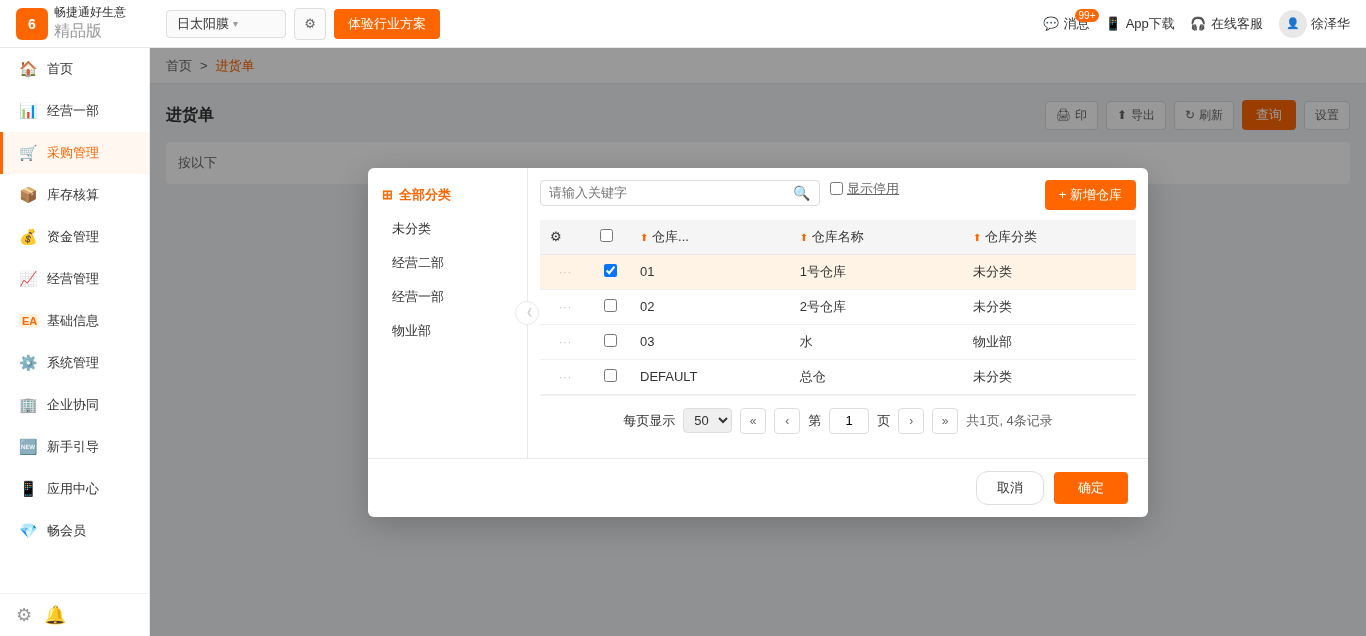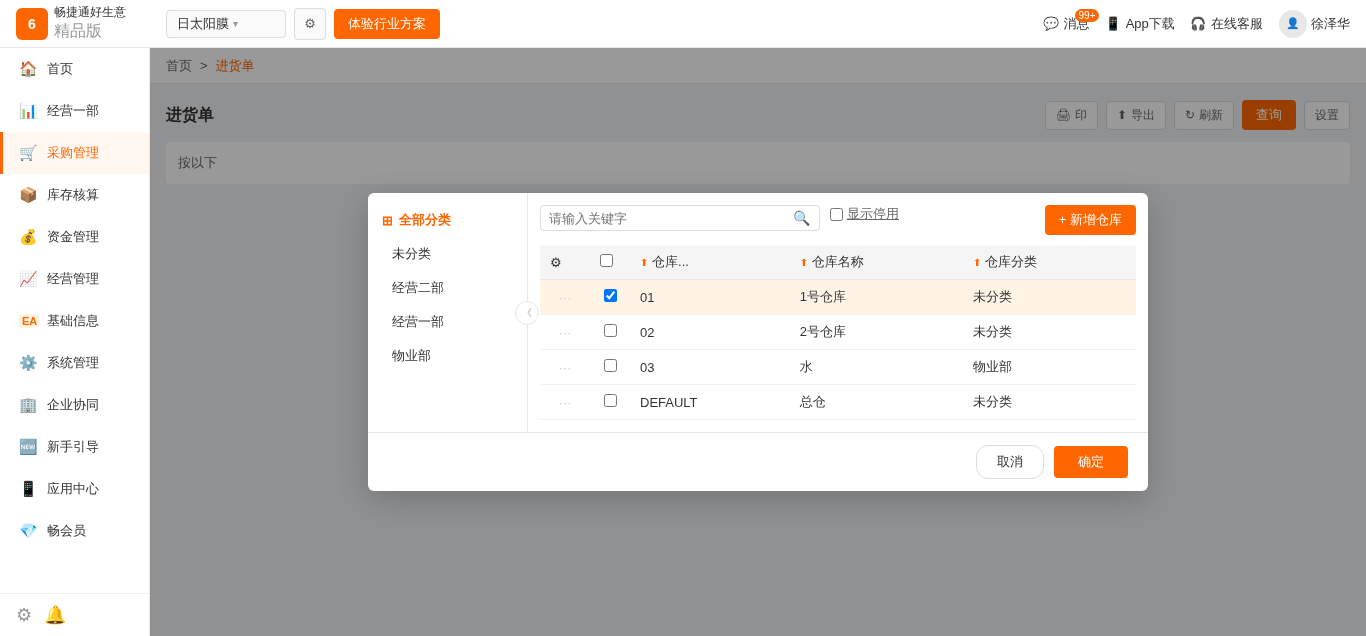--- a/index.html
+++ b/index.html
@@ -534,20 +534,34 @@
       <td class="col-check">
         <input type="checkbox" style="">
       </td>
       <td>DEFAULT</td>
       <td>总仓</td>
       <td>未分类</td>
     </tr>
                 </tbody>
             </table>
 
+            <div class="pagination-bar">
+              <span>每页显示</span>
+              <select class="page-size-select">
+                <option>50</option>
+              </select>
+              <button class="page-nav-btn">«</button>
+              <button class="page-nav-btn">‹</button>
+              <span>第</span>
+              <input type="text" class="page-input" value="1" style="">
+              <span>页</span>
+              <button class="page-nav-btn">›</button>
+              <button class="page-nav-btn">»</button>
+              <span class="page-info">共1页, 4条记录</span>
+            </div>
           </div>
         </div>
 
         <div class="modal-footer">
           <button class="btn-cancel">取消</button>
           <button class="btn-confirm">确定</button>
         </div>
       </div>
     </div>
 

